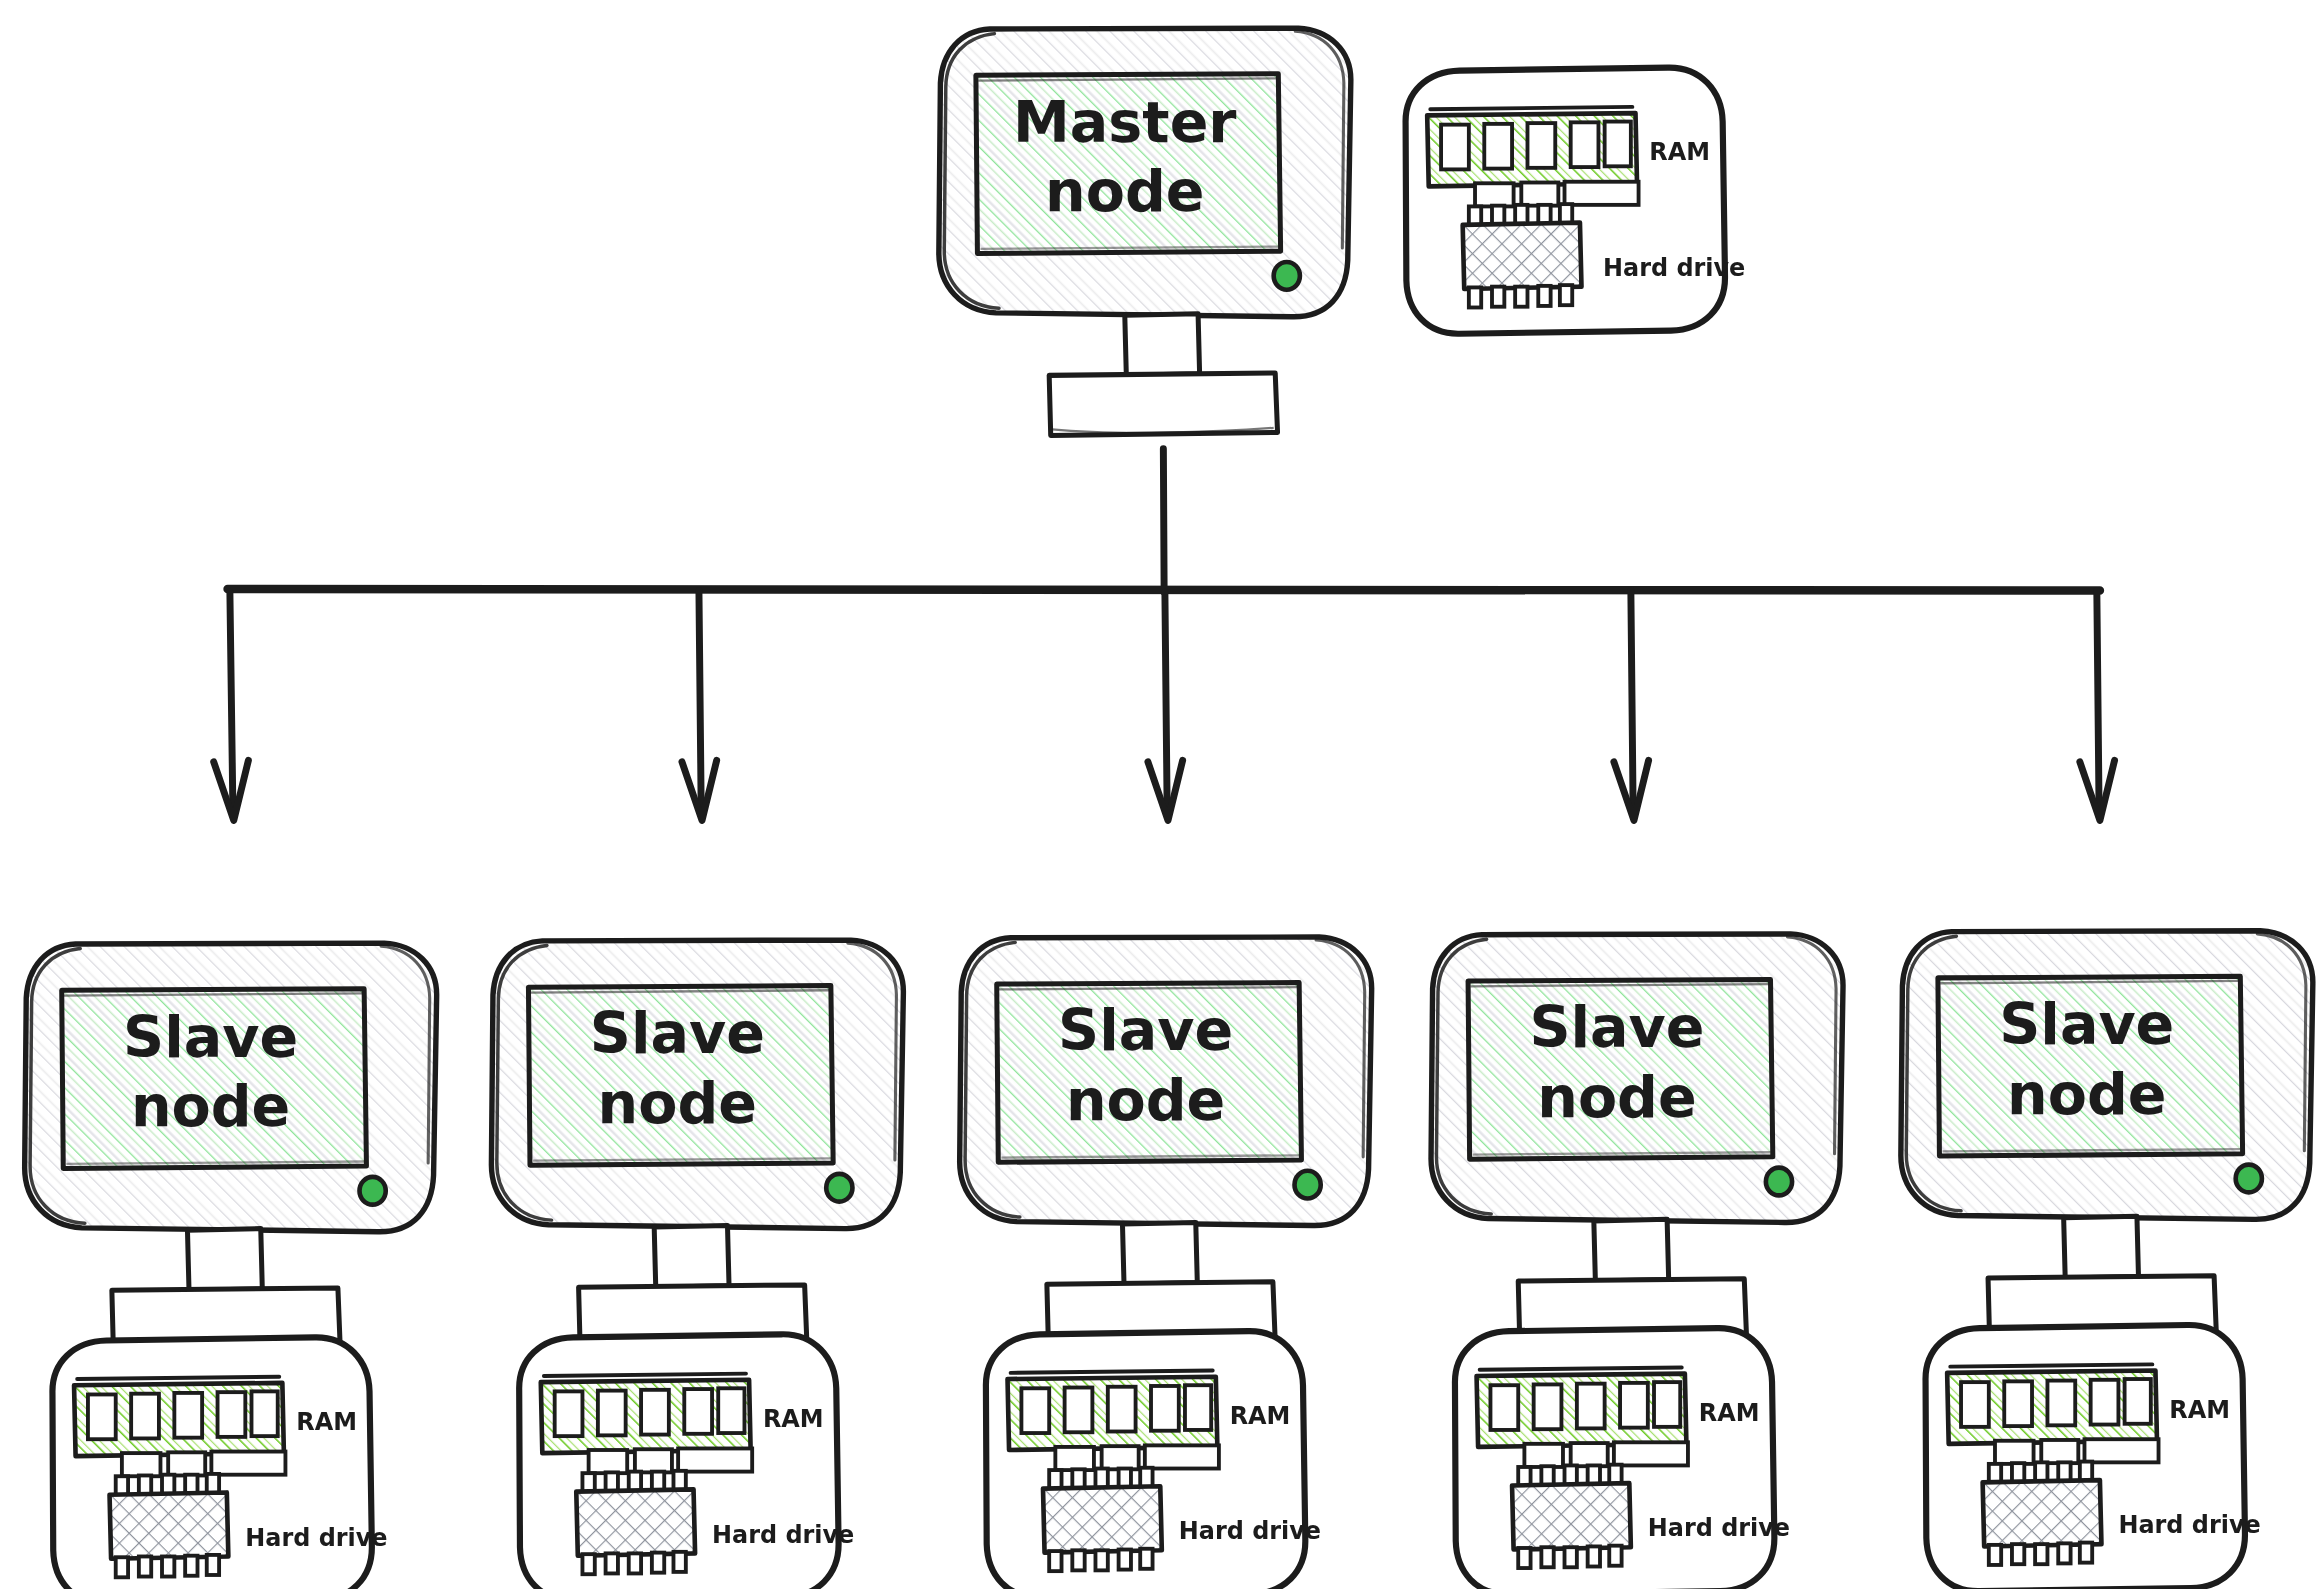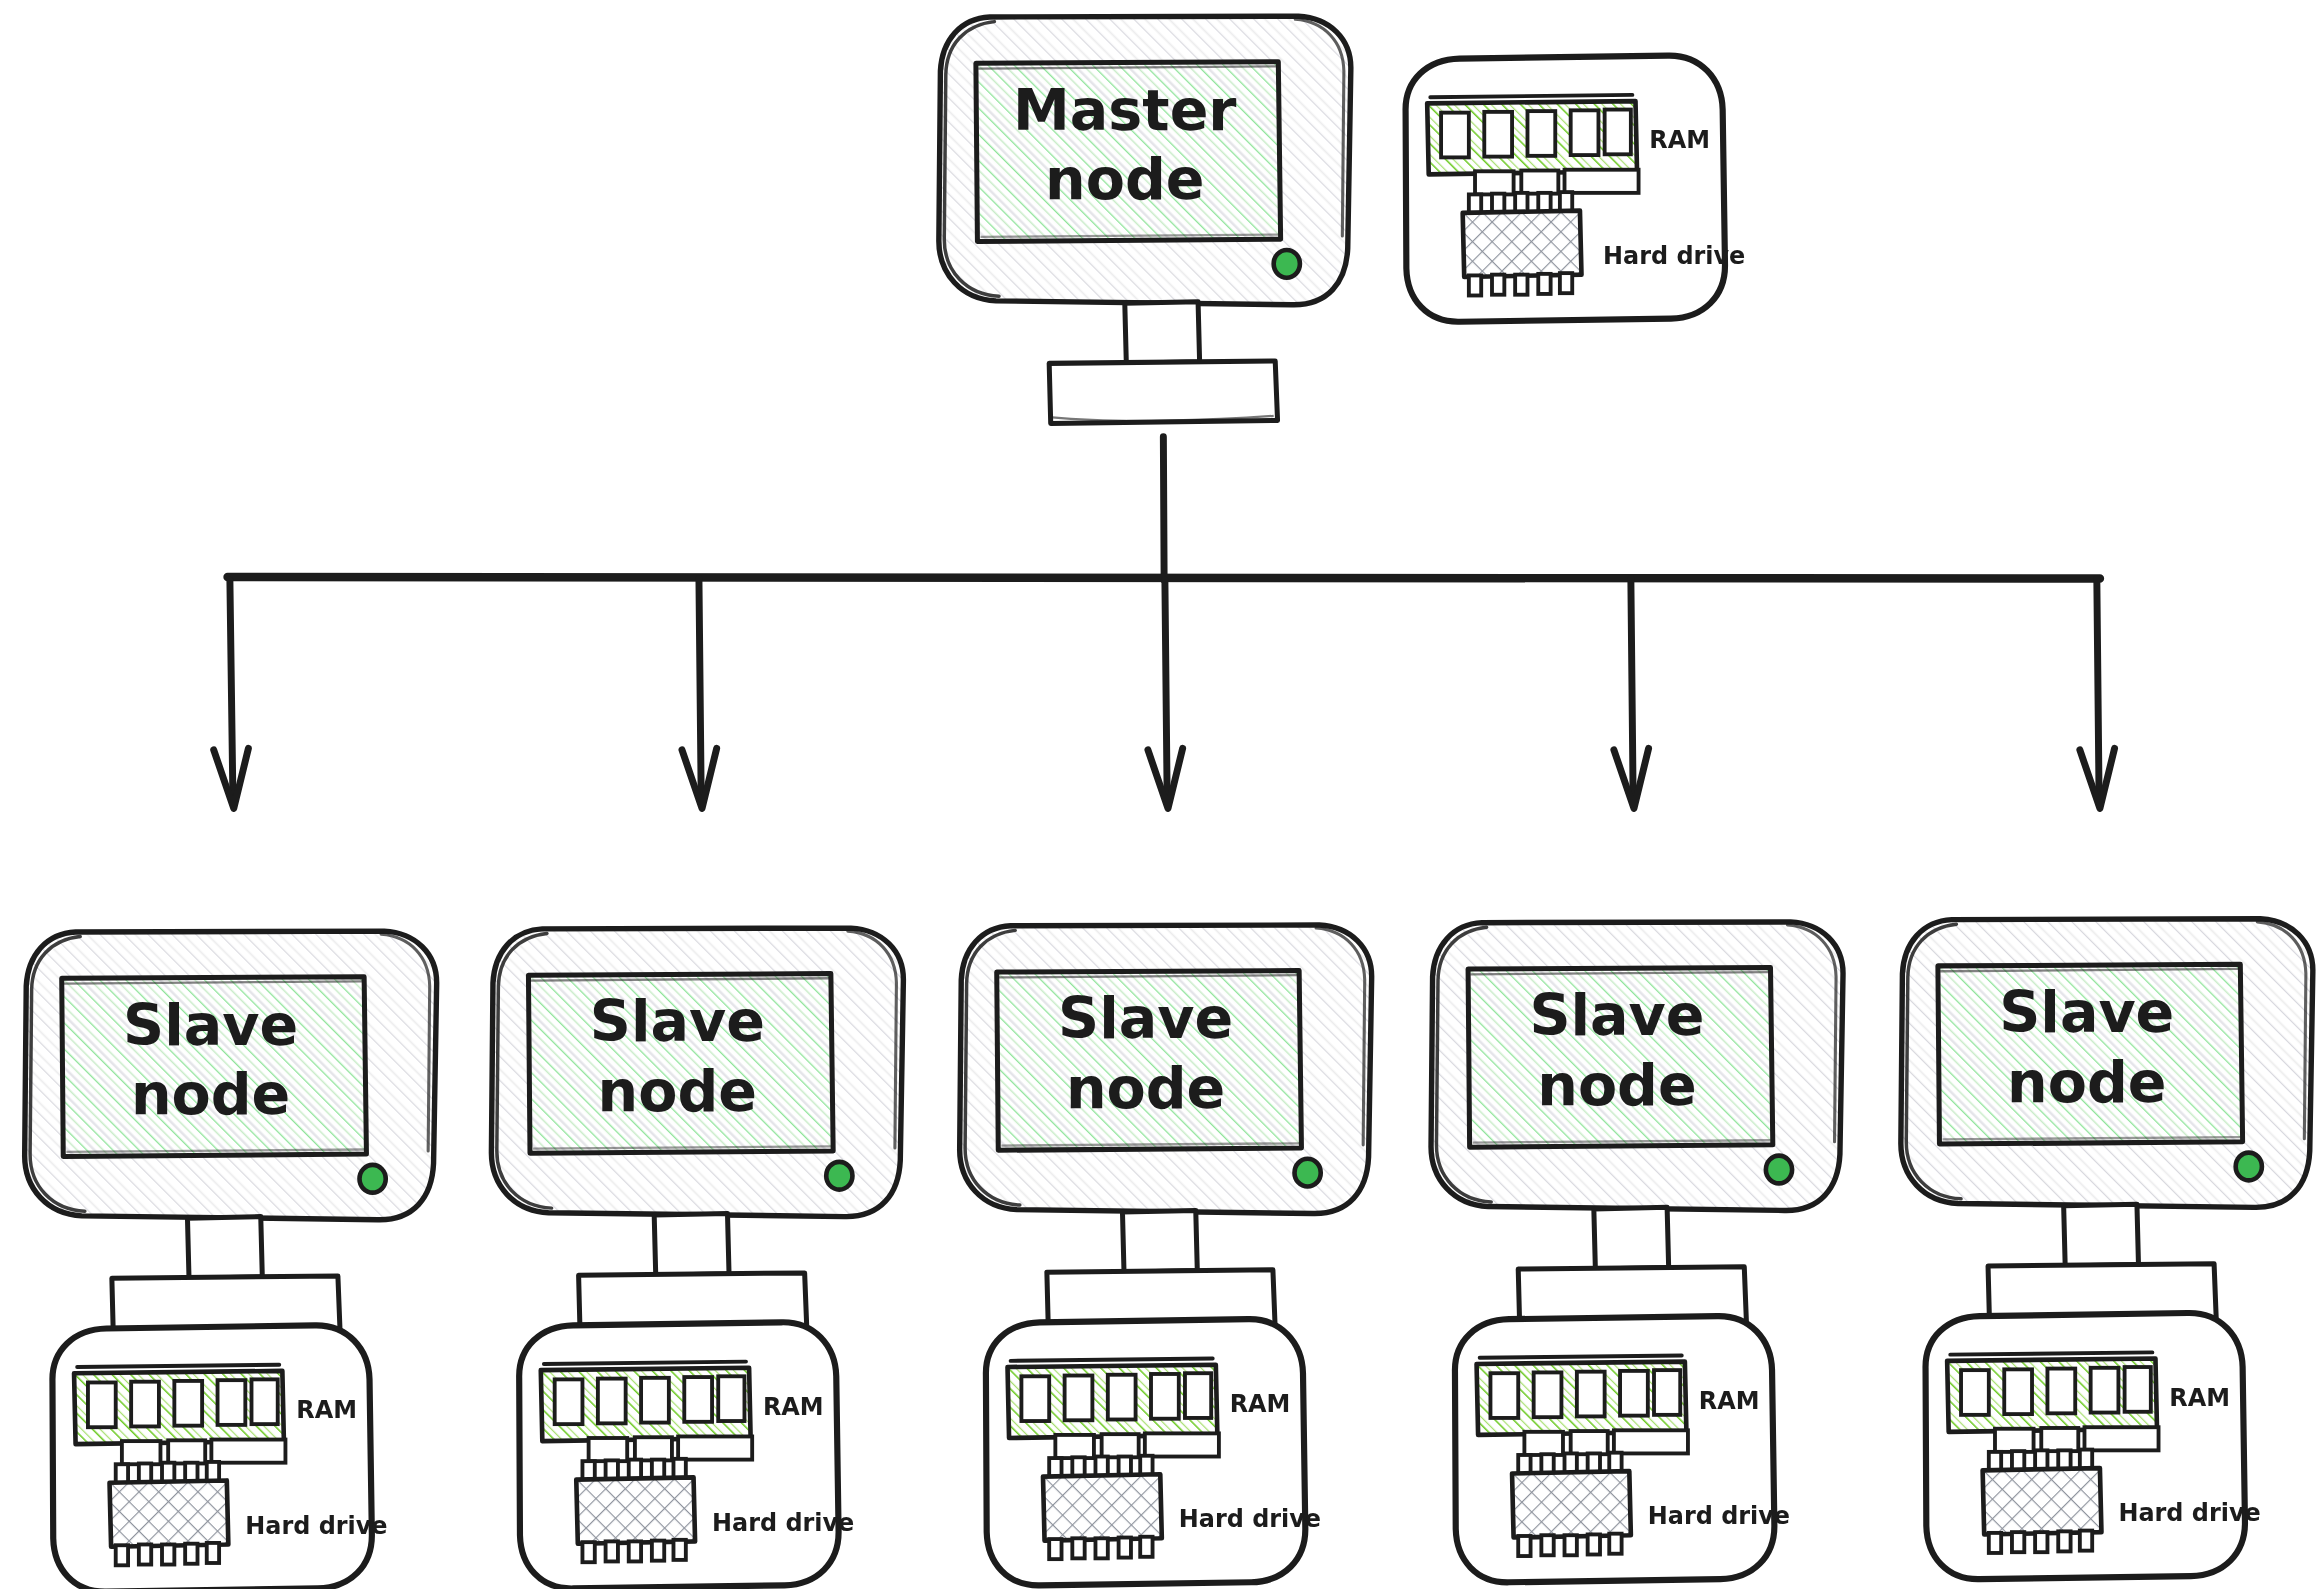--- a/index.html
+++ b/index.html
@@ -1,21 +1,21 @@
 <!DOCTYPE html>
 <html style="font-size:12.3px"><head>
 <meta charset="utf-8">
 <title>Cluster diagram</title>
 <style>
   html,body{margin:0;padding:0;background:#ffffff;}
   body{
     font-family:"DejaVu Sans", sans-serif;
     width:2319px;height:1590px;overflow:hidden;position:relative;
   }
-  #stage{position:absolute;left:0;top:0;width:2319px;height:1570px;}
+  #stage{position:absolute;left:0;top:12px;width:2319px;height:1570px;}
   svg#canvas{position:absolute;left:0;top:0;width:2319px;height:1590px;display:block;}
 
   .hand-label{
     font-family:"DejaVu Sans", sans-serif;
     font-weight:700;
     fill:#1c1c1c;
   }
 </style>
 </head>
 <body>

